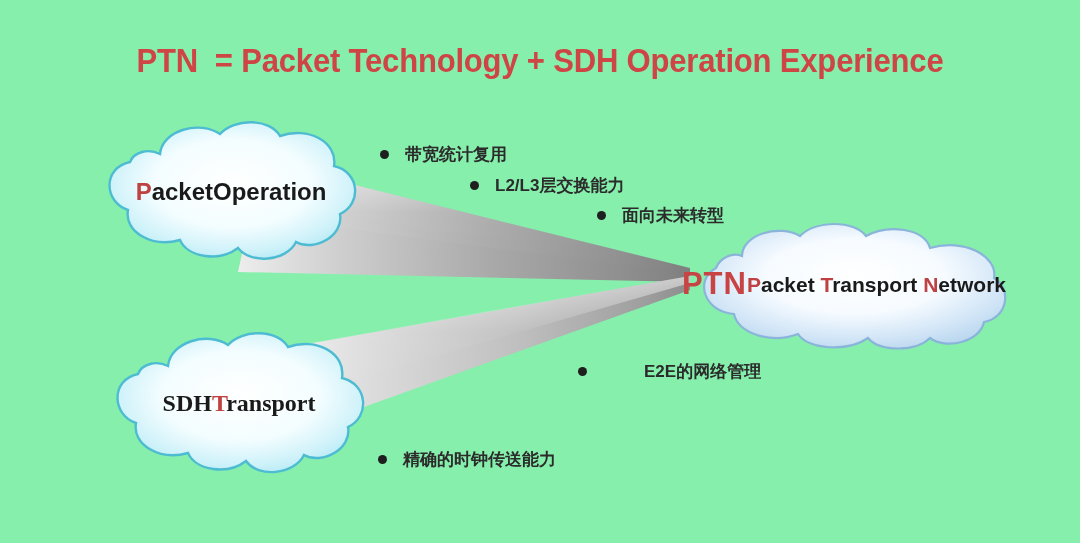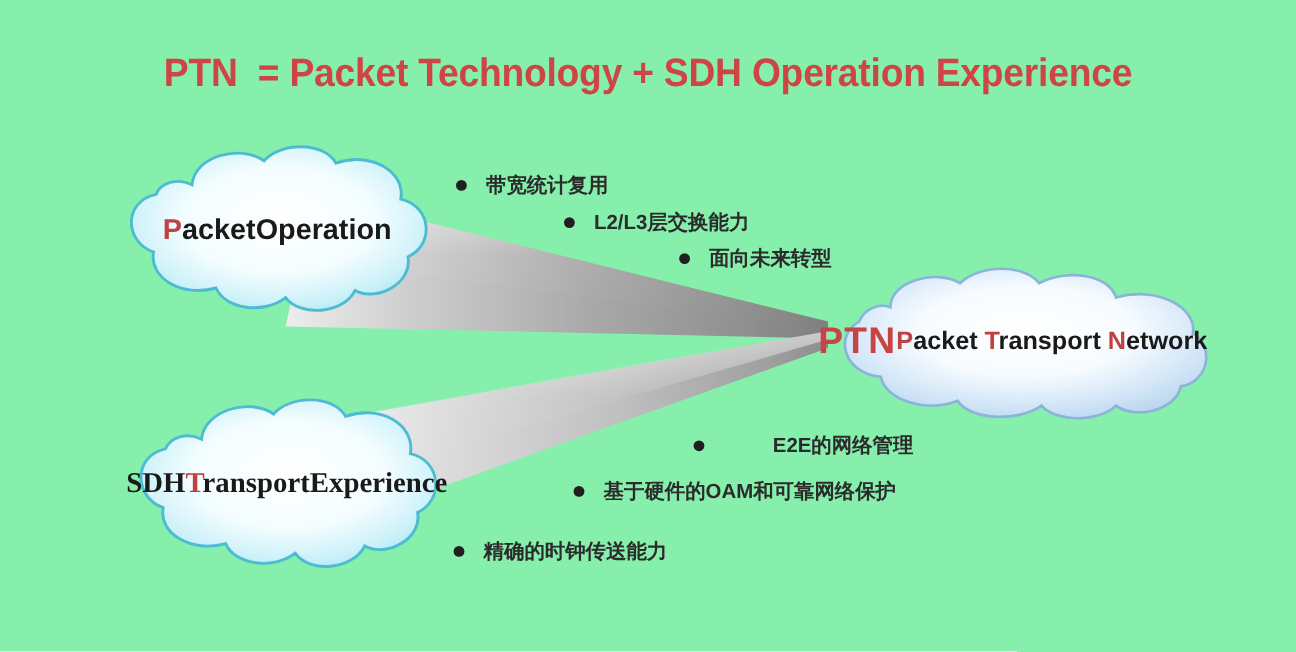--- a/index.html
+++ b/index.html
@@ -196,21 +196,20 @@
                C 244,121 214,137 196,127
                C 186,147 150,150 138,133
                C 120,147 88,143 80,125
                C 52,133 24,117 28,95
                C 4,87 2,52 30,46
                C 34,36 48,32 60,38 Z" fill="url(#cloudLeftGrad)" stroke="#4dbcd2" stroke-width="2.4"></path>
     </svg>
     <div class="cloud-label">
       <div class="ln">SDH</div>
       <div class="ln"><span class="hi">T</span>ransport</div>
-      <div class="ln">Experience</div>
     </div>
   </div>
 
   <div class="cloud" id="cloud-ptn">
     <svg viewBox="0 0 336 126" preserveAspectRatio="none">
       <defs>
         <radialGradient id="cloudRightGrad" cx="50%" cy="42%" r="62%">
           <stop offset="0%" stop-color="#ffffff"></stop>
           <stop offset="48%" stop-color="#f6fbff"></stop>
           <stop offset="80%" stop-color="#d3e6f7"></stop>
@@ -237,31 +236,27 @@
   </div>
 
   <div class="bullet" style="left:380px; top:143px;">
     <span class="dot"></span>
     <span>带宽统计复用</span>
   </div>
   <div class="bullet" style="left:470px; top:174px;">
     <span class="dot"></span>
     <span>L2/L3层交换能力</span>
   </div>
-  <div class="bullet" style="left:566px; top:204px;">
+  <div class="bullet" style="left:597px; top:204px;">
     <span class="dot"></span>
     <span>面向未来转型</span>
   </div>
 
   <div class="bullet" style="left:578px; top:360px;gap:41px;">
     <span class="dot"></span>
     <span>E2E的网络管理</span>
   </div>
-  <div class="bullet" style="left:478px; top:398px;">
-    <span class="dot"></span>
-    <span>基于硬件的OAM和可靠网络保护</span>
-  </div>
   <div class="bullet" style="left:378px; top:437px;margin-top:11px;">
     <span class="dot"></span>
     <span>精确的时钟传送能力</span>
   </div>
 
 </div>
 
 </body></html>

